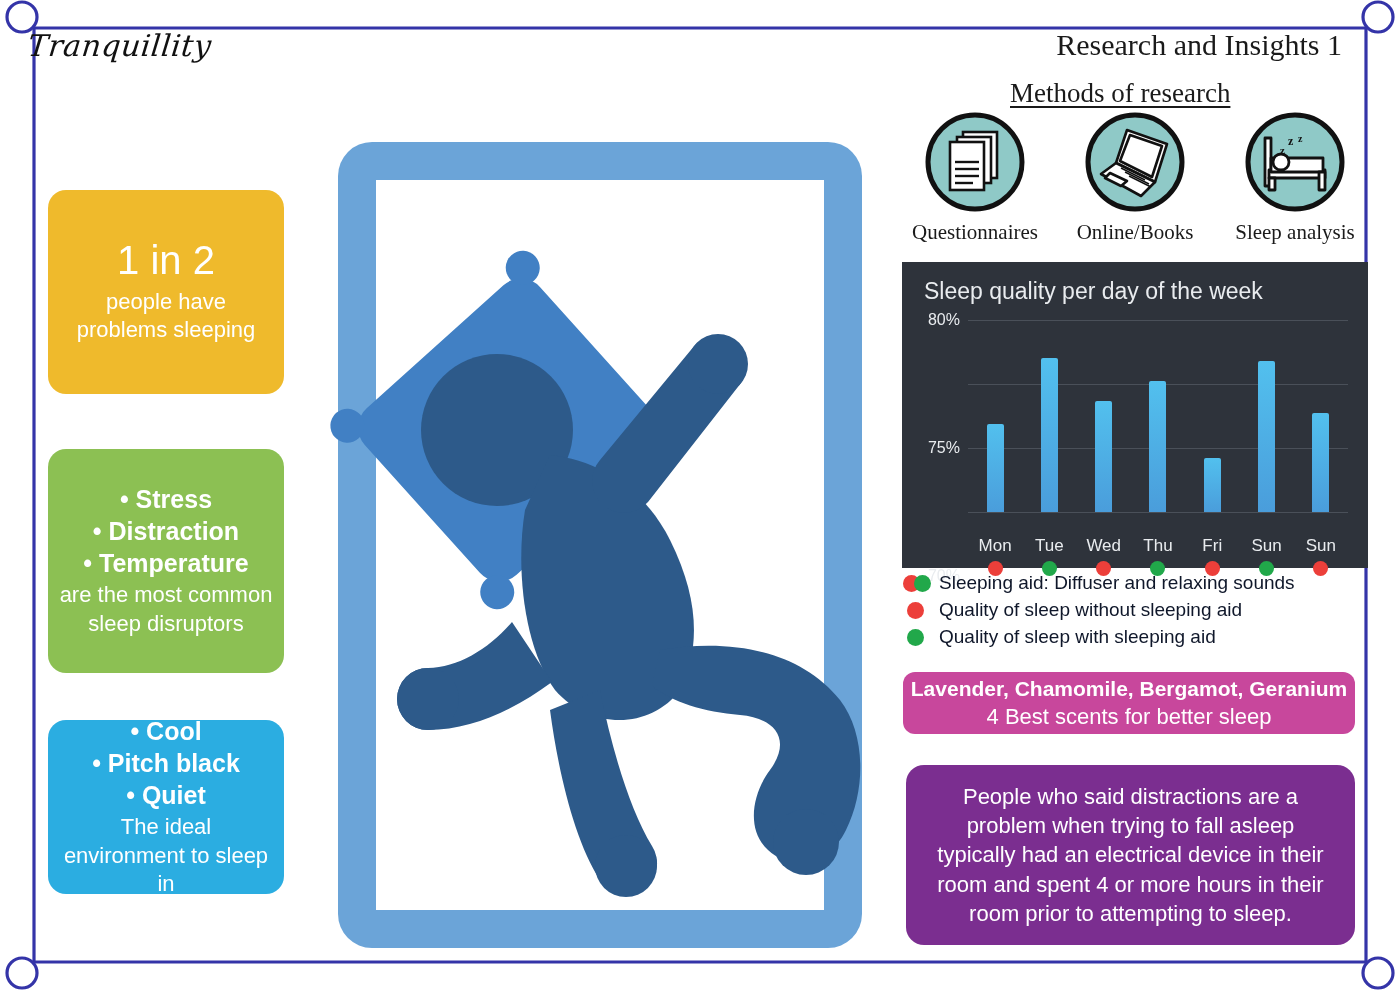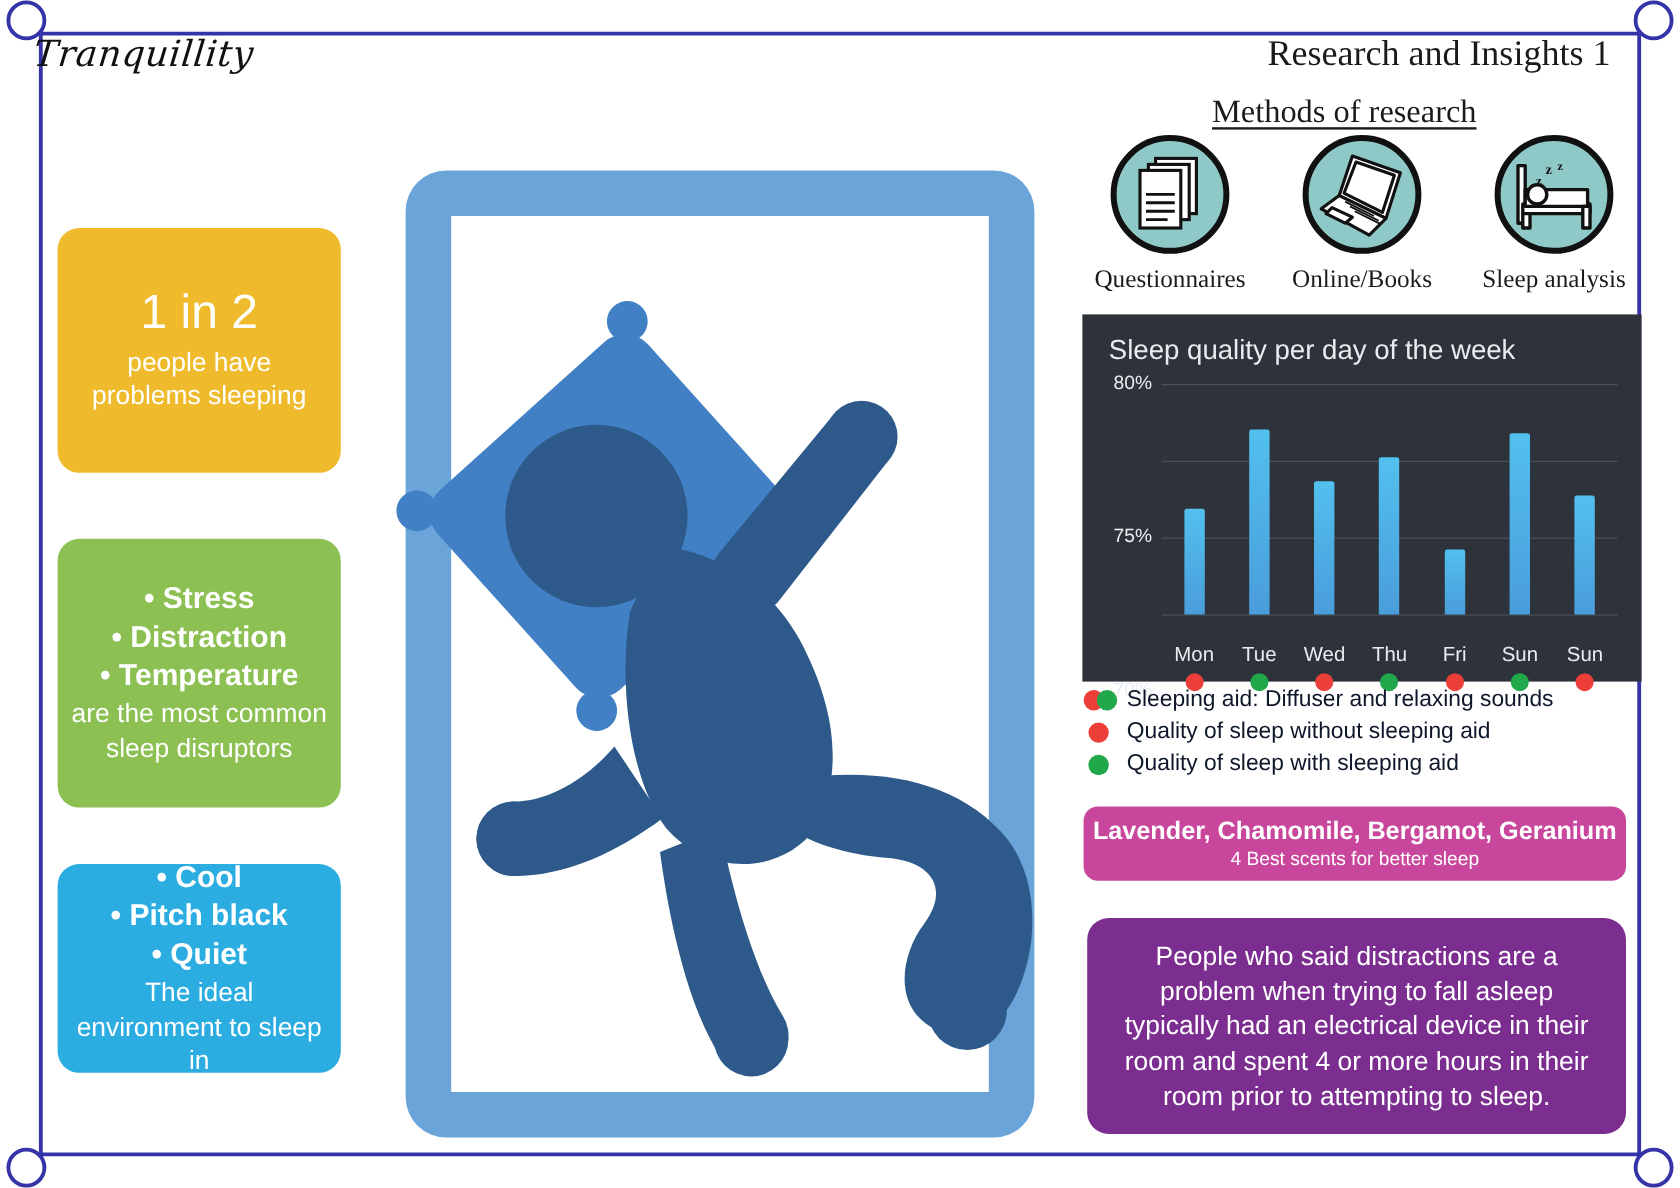--- a/index.html
+++ b/index.html
@@ -134,21 +134,21 @@
 
   
   #scents-box {
     position: absolute; left: 903px; top: 672px;
     width: 452px; height: 62px;
     border-radius: 12px;
     display: flex; flex-direction: column; justify-content: center; align-items: center;
     color: #fff; text-align: center;
   }
   #scents-title { font-size: 21px; font-weight: bold; white-space: nowrap; }
-  #scents-sub { font-size: 16px; margin-top: 3px; }
+  #scents-sub { font-size: 22px; margin-top: 3px; }
 
   
   #insight-box {
     position: absolute; left: 906px; top: 765px;
     width: 449px; height: 180px;
     border-radius: 18px;
     display: flex; align-items: center; justify-content: center;
     padding: 0 22px;
   }
   #insight-text {

